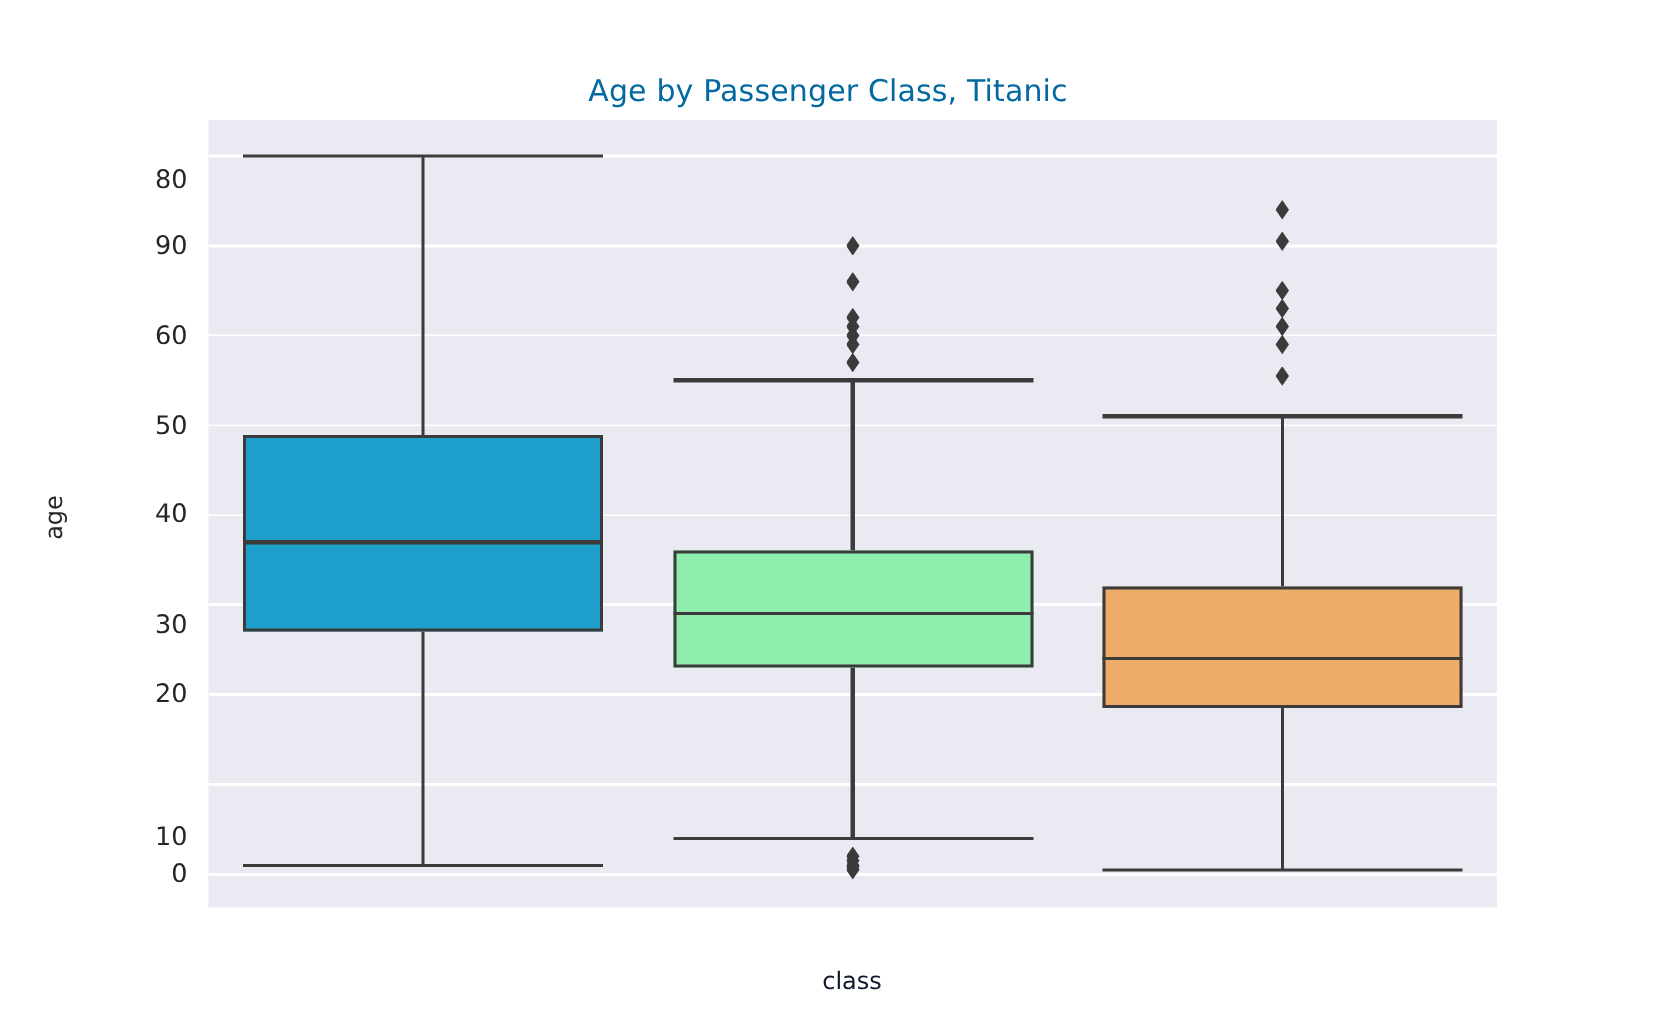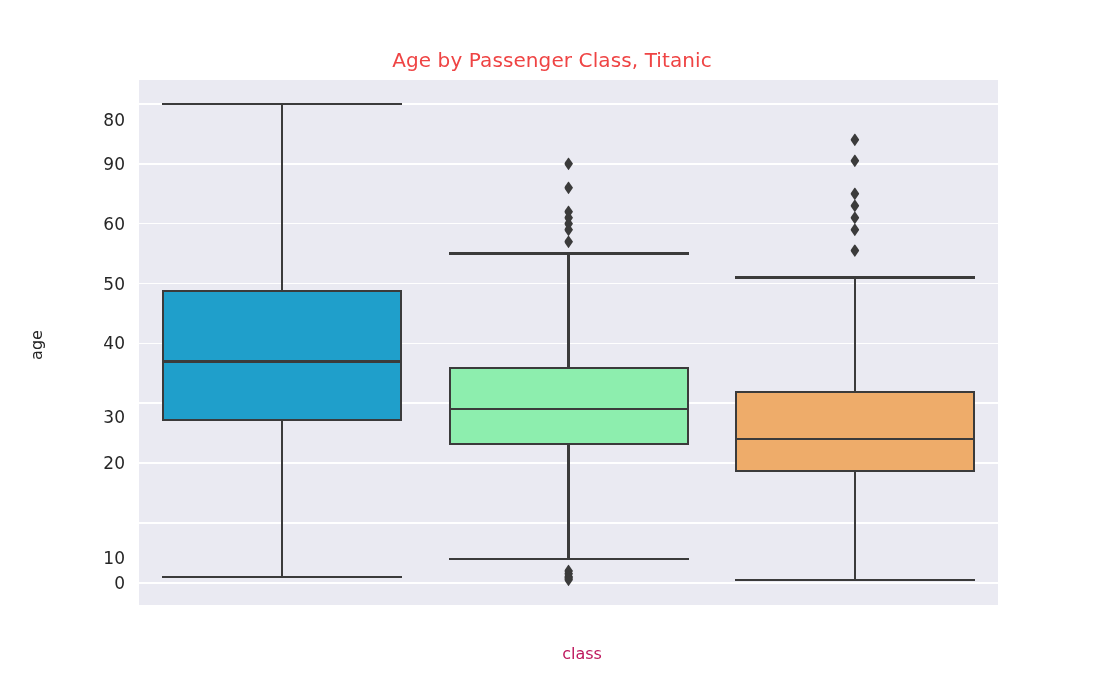--- a/index.html
+++ b/index.html
@@ -4,21 +4,21 @@
 <style>
   html,body{margin:0;padding:0;}
   body{
     width:1104px;height:690px;background:#ffffff;
     font-family:"DejaVu Sans", sans-serif;
     overflow:hidden;position:relative;
   }
   #figure{position:absolute;inset:0;}
   #chart-title{
     position:absolute;left:0;top:48px;width:1104px;
-    text-align:center;font-size:20px;color:#ef4444;
+    text-align:center;font-size:20px;color:#0369a1;
     letter-spacing:.1px;
   }
   
   #plot-area{
     position:absolute;left:139px;top:80px;width:859px;height:525px;
     background:#eaeaf2;overflow:hidden;
   }
   .gridline{position:absolute;left:0;width:859px;height:1.6px;background:#ffffff;}
   
   .ytick{
@@ -33,22 +33,22 @@
     font-size:17px;color:#262626;white-space:nowrap;
   }
   #ylabel{
     position:absolute;left:36px;top:345px;
     font-size:16px;color:#262626;
     transform:translate(-50%,-50%) rotate(-90deg);
     transform-origin:center center;white-space:nowrap;
   }
   #xlabel{
     position:absolute;left:568px;top:644px;
-    font-size:16px;color:#be185d;
-    transform:translateX(-50%);white-space:nowrap;margin-left:14px;
+    font-size:16px;color:#0f172a;
+    transform:translateX(-50%);white-space:nowrap;
   }
   
   .boxgroup{position:absolute;top:0;left:0;width:100%;height:100%;}
   .bx-box{
     position:absolute;box-sizing:border-box;
     border:2.2px solid #3b3b3b;
   }
   .bx-median{position:absolute;height:2.4px;background:#3b3b3b;}
   .bx-whisker{position:absolute;width:2.4px;background:#3b3b3b;}
   .bx-cap{position:absolute;height:2.6px;background:#3b3b3b;}

